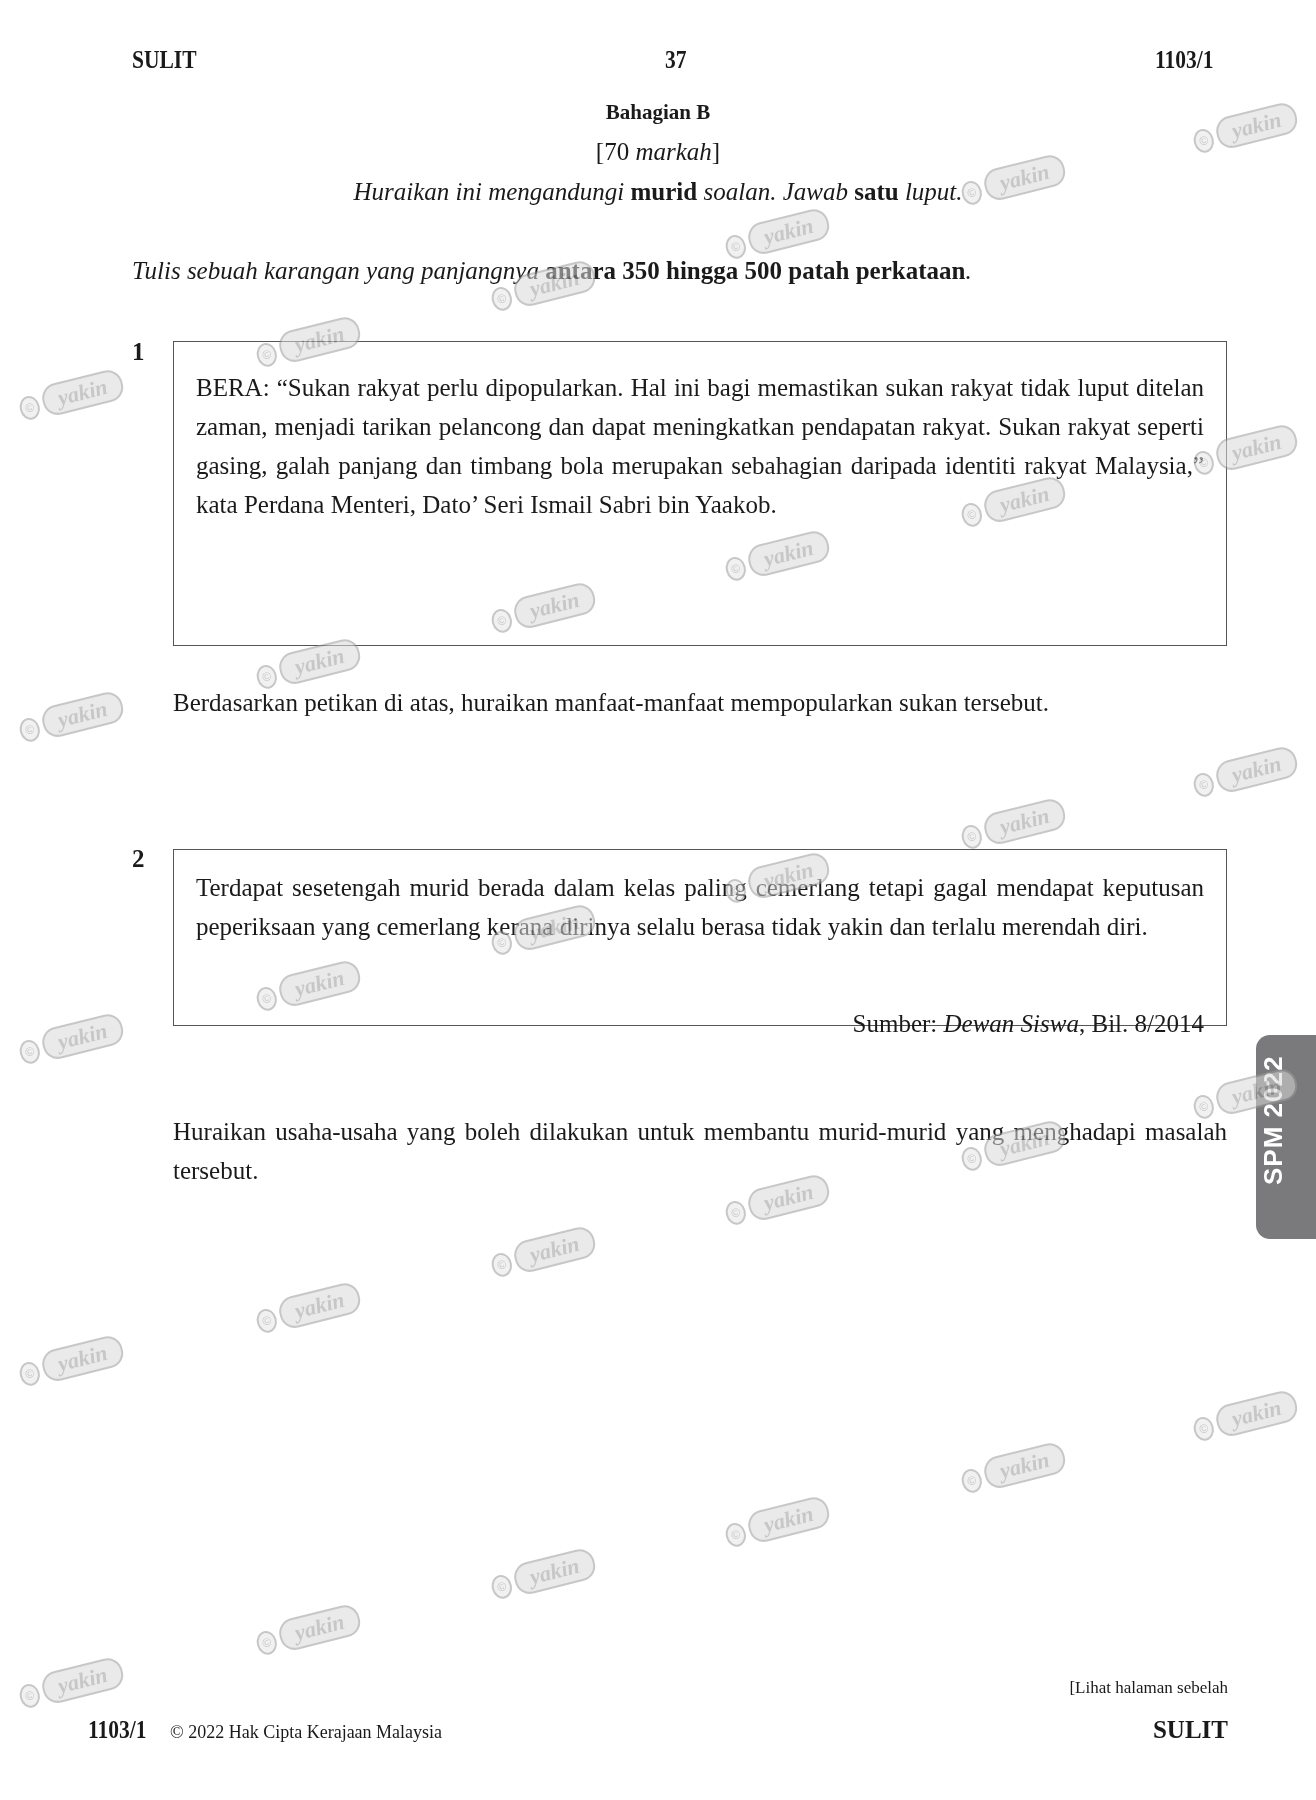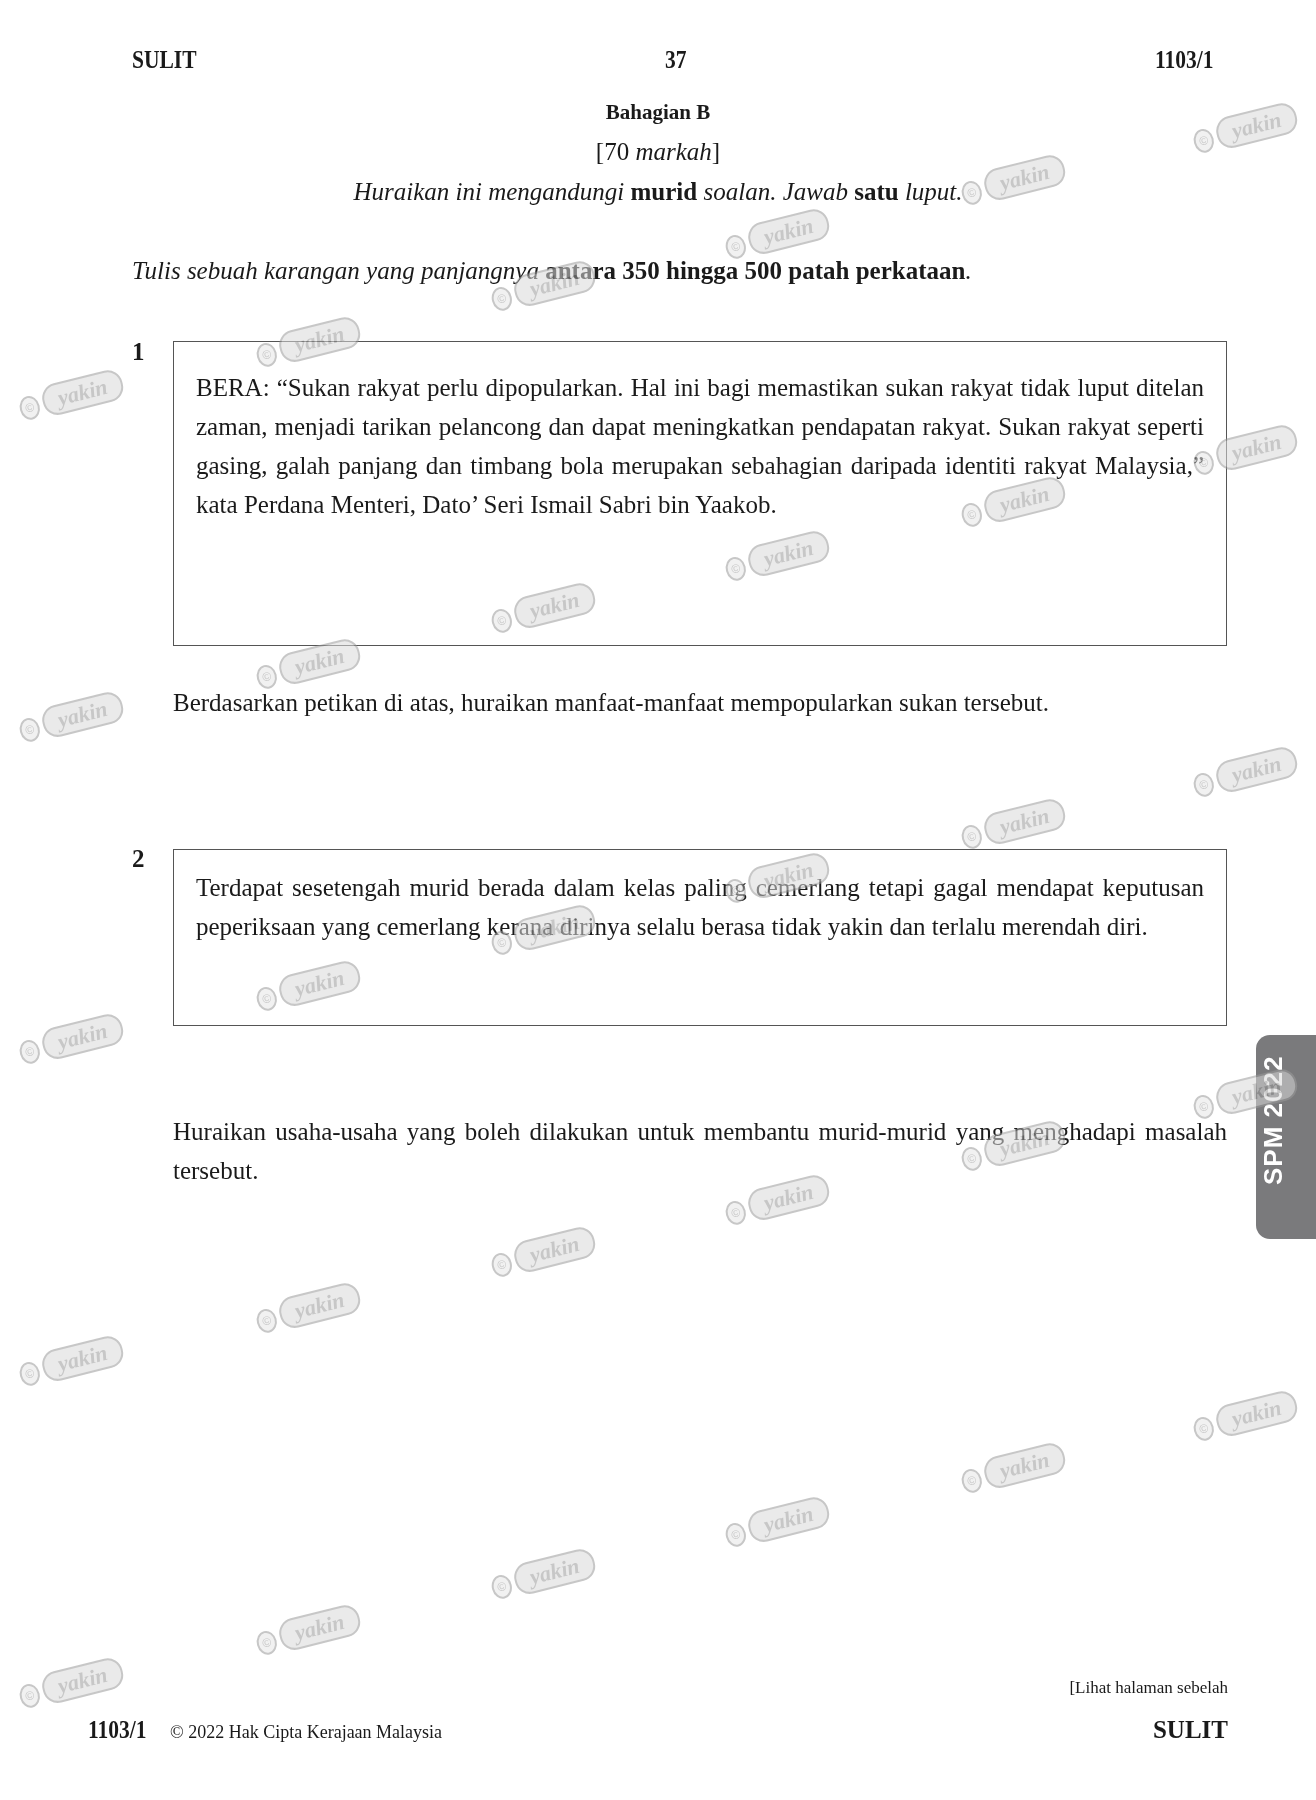--- a/index.html
+++ b/index.html
@@ -62,20 +62,21 @@
 
 <div class="abs qnum" style="top:338px;">1</div>
 <div class="box" style="top:341px; height:305px; padding:braces;">
   <p style="position:absolute; left:22px; right:22px; top:26px;">BERA: “Sukan rakyat perlu dipopularkan. Hal ini bagi memastikan sukan rakyat tidak luput ditelan zaman, menjadi tarikan pelancong dan dapat meningkatkan pendapatan rakyat. Sukan rakyat seperti gasing, galah panjang dan timbang bola merupakan sebahagian daripada identiti rakyat Malaysia,” kata Perdana Menteri, Dato’ Seri Ismail Sabri bin Yaakob.</p>
 </div>
 <div class="q" style="top:683px;">Berdasarkan petikan di atas, huraikan manfaat-manfaat mempopularkan sukan tersebut.</div>
 
 <div class="abs qnum" style="top:845px;">2</div>
 <div class="box" style="top:849px; height:177px;">
   <p style="position:absolute; left:22px; right:22px; top:18px;">Terdapat sesetengah murid berada dalam kelas paling cemerlang tetapi gagal mendapat keputusan peperiksaan yang cemerlang kerana dirinya selalu berasa tidak yakin dan terlalu merendah diri.</p>
+  <div class="src" style="top:160px;"><span>Sumber: </span><i>Dewan Siswa</i><span>, Bil. 8/2014</span></div>
 </div>
 <div class="q" style="top:1112px;">Huraikan usaha-usaha yang boleh dilakukan untuk membantu murid-murid yang menghadapi masalah tersebut.</div>
 
 <div class="sidetab">
     <span>SPM 2022</span>
   </div>
 
 <div class="wm" style="left:1192px;top:108px;">
     <span class="c">©</span>
     <span class="pill">yakin</span>

